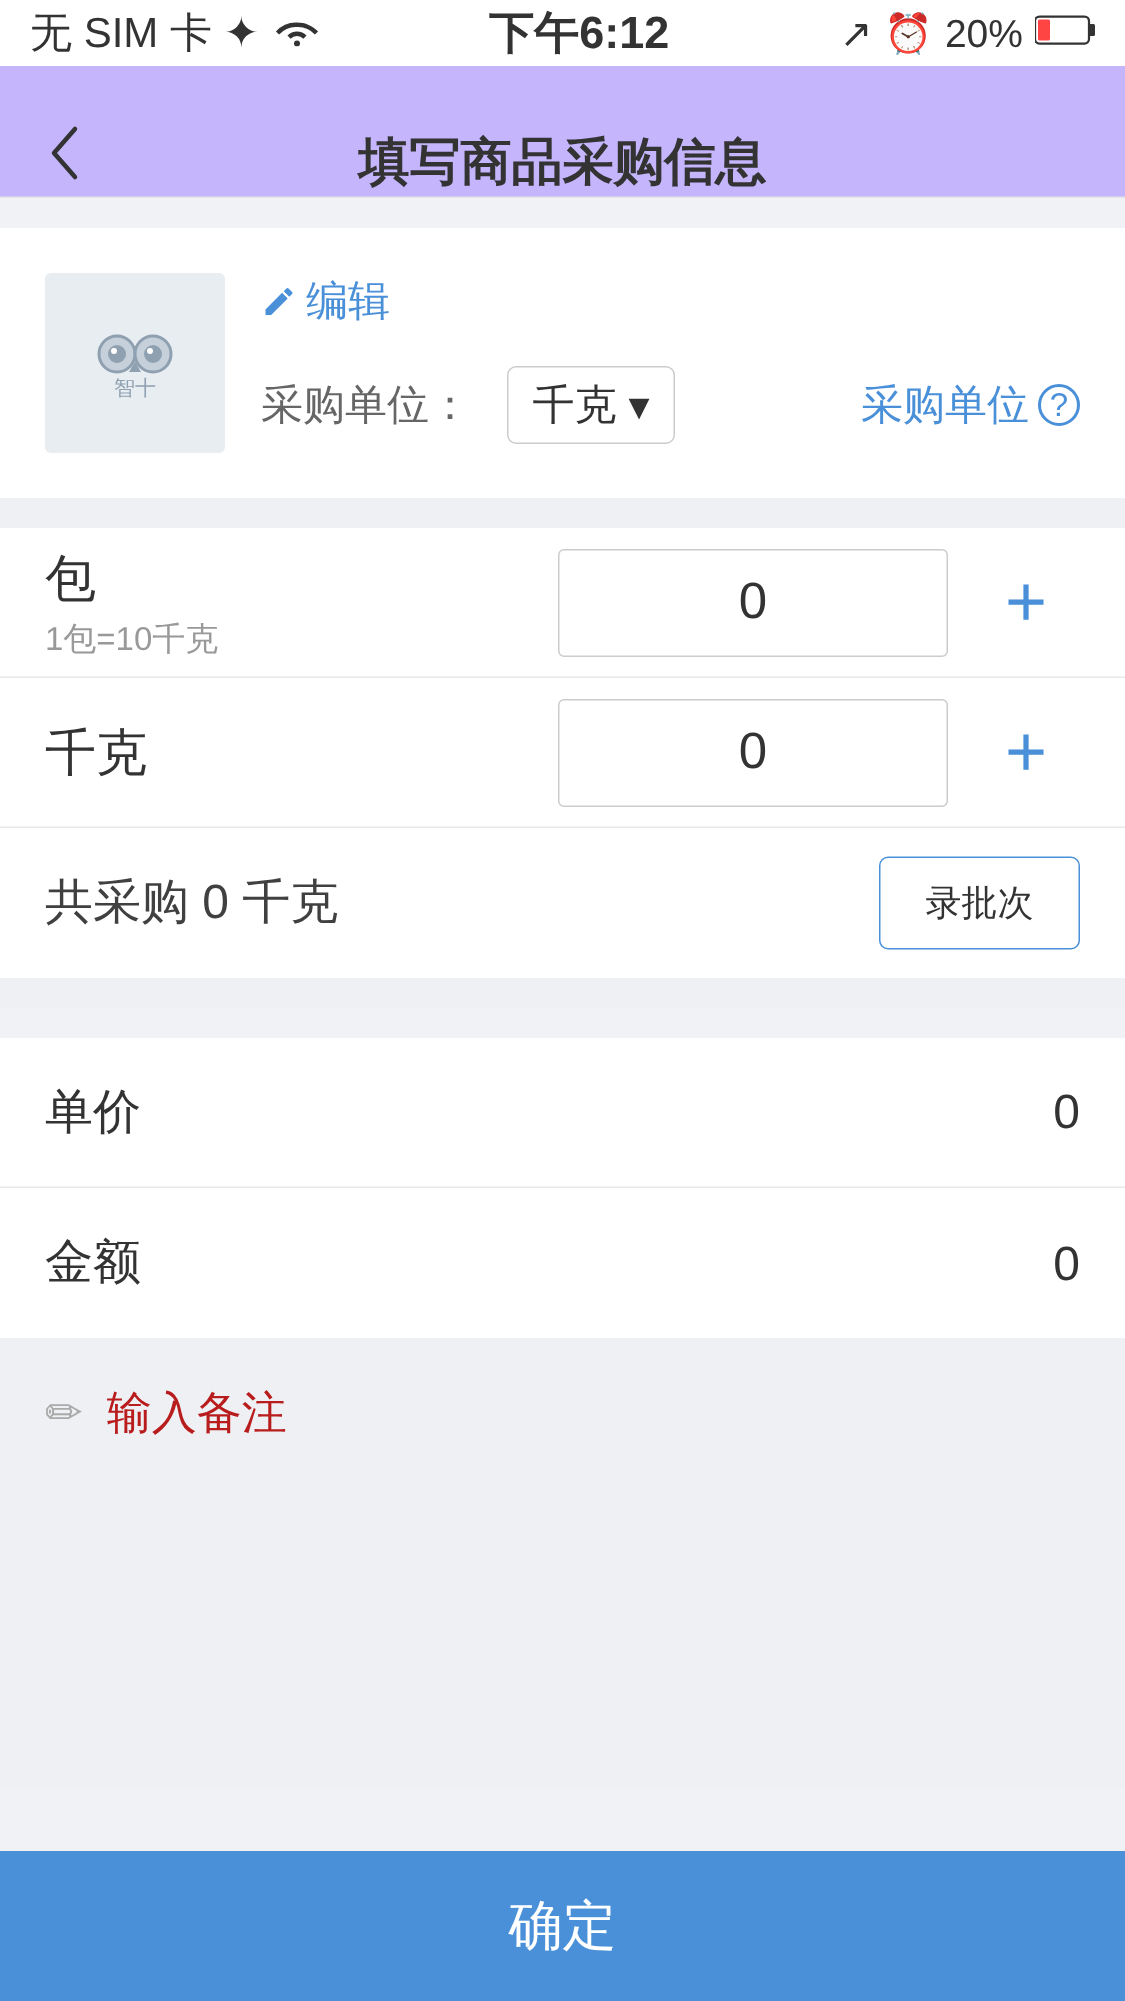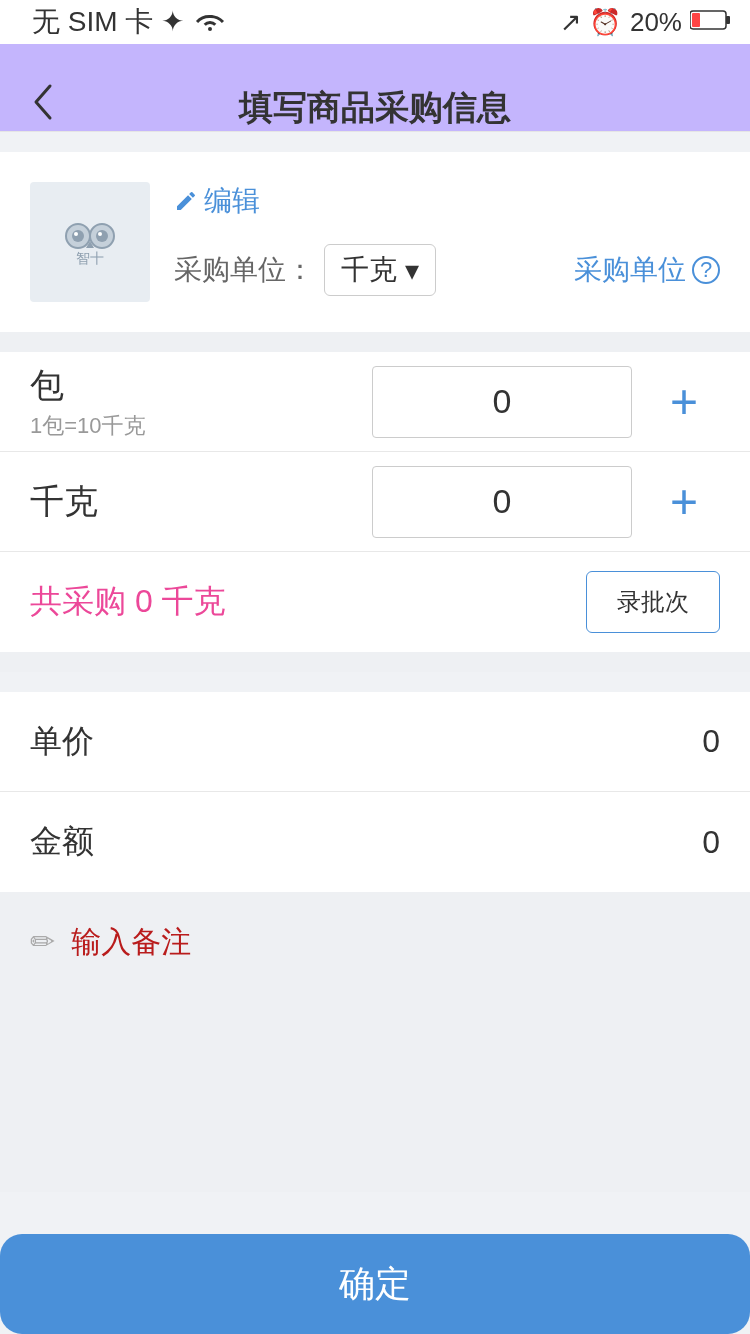--- a/index.html
+++ b/index.html
@@ -22,21 +22,20 @@
       align-items: center;
       justify-content: space-between;
       padding: 0 20px;
       font-size: 28px;
       font-weight: 500;
     }
     .status-left {
       display: flex;
       align-items: center;
       gap: 10px;
-      margin-left: 12px;
     }
     .status-center {
       font-size: 30px;
       font-weight: 600;
     }
     .status-right {
       display: flex;
       align-items: center;
       gap: 8px;
       font-size: 26px;
@@ -202,21 +201,21 @@
     .summary-row {
       background: #fff;
       display: flex;
       align-items: center;
       justify-content: space-between;
       padding: 0 30px;
       height: 100px;
     }
     .summary-text {
       font-size: 32px;
-      color: #ec4899;
+      color: #404040;
     }
     .batch-btn {
       border: 1px solid #4a90d9;
       border-radius: 6px;
       padding: 14px 30px;
       font-size: 24px;
       color: #333;
       background: #fff;
       cursor: pointer;
     }
@@ -271,21 +270,20 @@
       position: fixed;
       bottom: 0;
       left: 0;
       width: 750px;
       height: 100px;
       background: #4a90d9;
       display: flex;
       align-items: center;
       justify-content: center;
       cursor: pointer;
-      border-radius: 22px;
     }
     .confirm-btn-text {
       font-size: 36px;
       color: #fff;
       font-weight: 500;
     }
 
     
     .bottom-pad {
       height: 100px;
@@ -296,20 +294,21 @@
 
 <div class="status-bar">
   <div class="status-left">
     <span>无 SIM 卡 ✦</span>
     <span>
       <svg width="30" height="22" viewBox="0 0 30 22">
           <path d="M15 18a2 2 0 1 1 0 4 2 2 0 0 1 0-4zm0-6a9 9 0 0 1 6.36 2.64l-2.12 2.12A6 6 0 0 0 15 15a6 6 0 0 0-4.24 1.76l-2.12-2.12A9 9 0 0 1 15 12zm0-6C20.52 6 25.48 8.24 29.04 11.96l-2.12 2.12A15 15 0 0 0 15 9a15 15 0 0 0-11.92 5.08L.96 11.96A18 18 0 0 1 15 6z" fill="#333"></path>
         </svg>
     </span>
   </div>
+  <div class="status-center">下午6:12</div>
   <div class="status-right">
     <span>↗</span>
     <span>⏰</span>
     <span>20%</span>
     <span>
       <svg width="40" height="22" viewBox="0 0 40 22">
         <rect x="0" y="2" width="36" height="18" rx="3" ry="3" fill="none" stroke="#333" stroke-width="1.5"></rect>
         <rect x="36" y="7" width="4" height="8" rx="1" fill="#333"></rect>
         <rect x="2" y="4" width="8" height="14" rx="1" fill="#f44"></rect>
       </svg>
@@ -345,21 +344,21 @@
   <div class="product-details">
     <div class="product-header">
       <div class="edit-btn">
         <svg width="24" height="24" viewBox="0 0 24 24">
             <path d="M3 17.25V21h3.75L17.81 9.94l-3.75-3.75L3 17.25zM20.71 7.04a1 1 0 0 0 0-1.41l-2.34-2.34a1 1 0 0 0-1.41 0l-1.83 1.83 3.75 3.75 1.83-1.83z" fill="#4a90d9"></path>
           </svg>
         <span>编辑</span>
       </div>
     </div>
     <div class="product-unit-row">
-      <div style="display:flex;align-items:center;gap:10px;">
+      <div style="display:flex;align-items:center;gap:24px;">
         <span class="unit-label">采购单位：</span>
         <div class="unit-select">
           <span>千克</span>
           <span>▾</span>
         </div>
       </div>
       <div class="price-ref">
         <span>采购单位</span>
         <span style="width:28px;height:28px;border:2px solid #4a90d9;border-radius:50%;display:inline-flex;align-items:center;justify-content:center;font-size:22px;color:#4a90d9;">?</span>
       </div>

